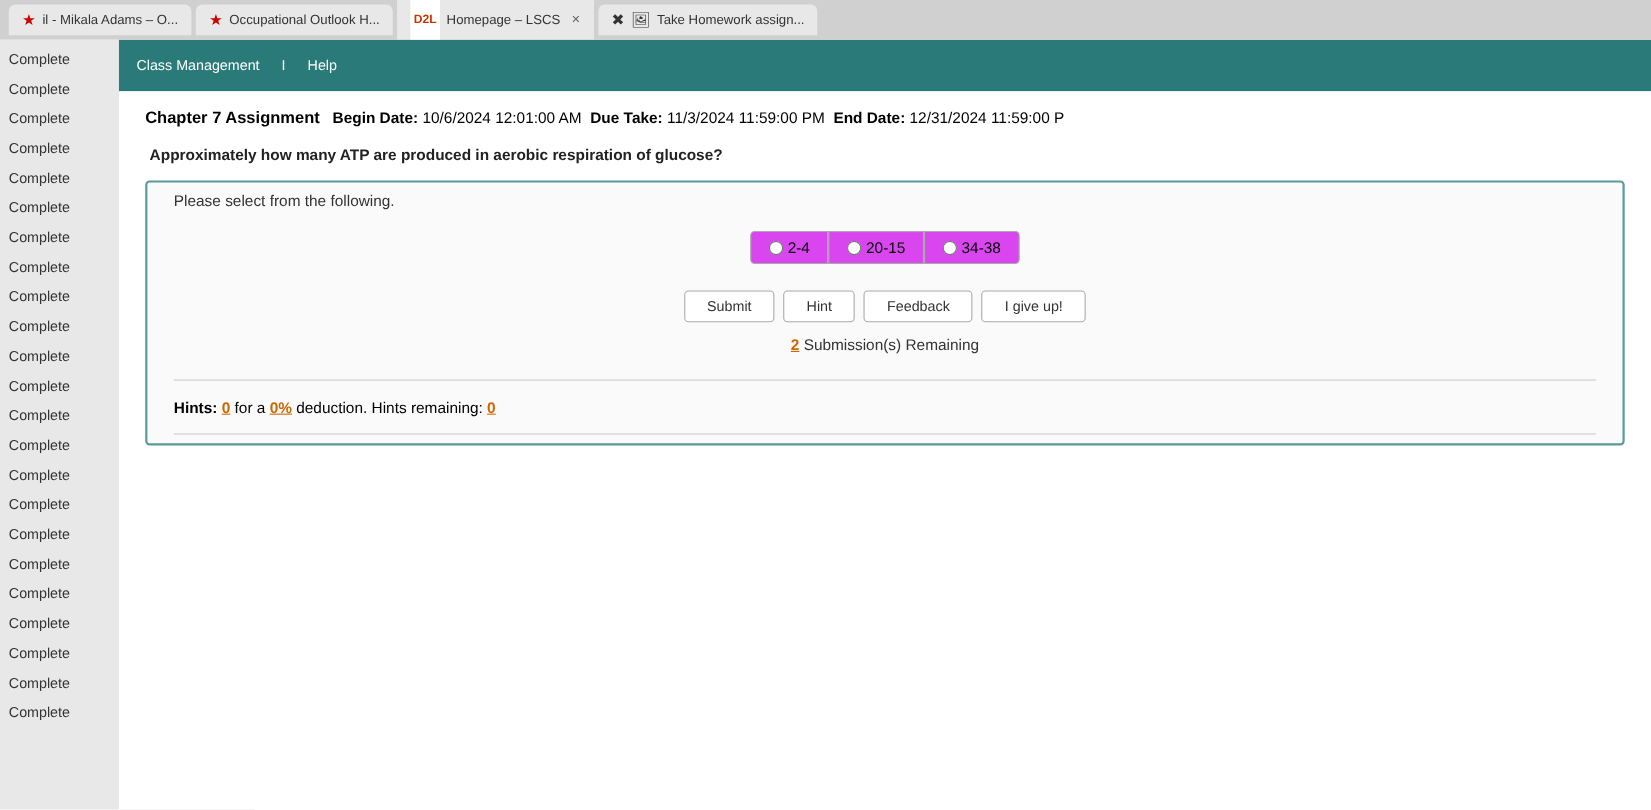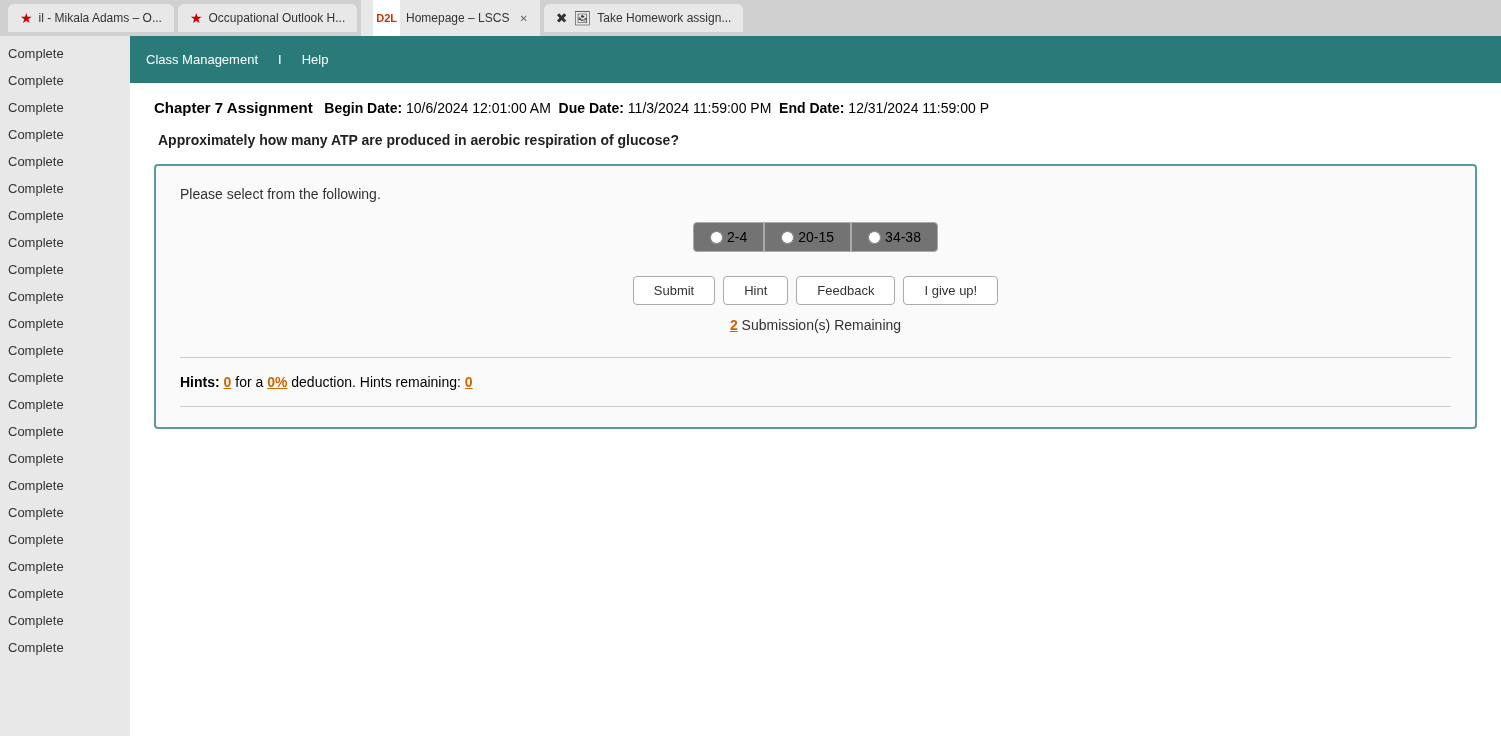--- a/index.html
+++ b/index.html
@@ -51,21 +51,21 @@
 
     
     .app-body {
       display: flex;
       flex: 1;
       overflow: hidden;
     }
 
     
     .sidebar {
-      width: 130px;
+      width: 108px;
       background: #e8e8e8;
       display: flex;
       flex-direction: column;
       overflow-y: auto;
       flex-shrink: 0;
       padding-top: 4px;
     }
     .sidebar-item {
       padding: 6px 8px;
       font-size: 13px;
@@ -131,21 +131,21 @@
       color: #222;
       margin-bottom: 16px;
       padding-left: 4px;
       font-weight: bold;
     }
 
     
     .answer-box {
       border: 2px solid #5a9a9a;
       border-radius: 4px;
-      padding: 20px 24px;
+      padding: 8px 24px;
       margin-top: 16px;
       background: #fafafa;
     }
 
     .select-label {
       font-size: 14px;
       color: #333;
       margin-bottom: 20px;
     }
 
@@ -155,21 +155,21 @@
       gap: 0;
       margin-bottom: 24px;
     }
 
     .radio-option {
       display: flex;
       align-items: center;
       gap: 4px;
       padding: 6px 16px;
       border: 1px solid #aaa;
-      background: #737373;
+      background: #d946ef;
       font-size: 14px;
       cursor: pointer;
     }
     .radio-option:first-child {
       border-radius: 4px 0 0 4px;
     }
     .radio-option:last-child {
       border-radius: 0 4px 4px 0;
     }
     .radio-option input[type="radio"] {
@@ -309,21 +309,21 @@
       <span>I</span>
       <span>Help</span>
     </div>
 
     <div class="content-area">
 
       <div class="assignment-header">
         <span class="assignment-title">Chapter 7 Assignment</span>&nbsp;&nbsp;
         <span class="date-label">Begin Date:</span>
         <span>10/6/2024 12:01:00 AM</span>&nbsp;
-        <span class="date-label">Due Date:</span>
+        <span class="date-label">Due Take:</span>
         <span>11/3/2024 11:59:00 PM</span>&nbsp;
         <span class="date-label">End Date:</span>
         <span>12/31/2024 11:59:00 P</span>
       </div>
 
       <div class="problem-section">
         <div class="problem-question">Approximately how many ATP are produced in aerobic respiration of glucose?</div>
       </div>
 
       <div class="answer-box">

